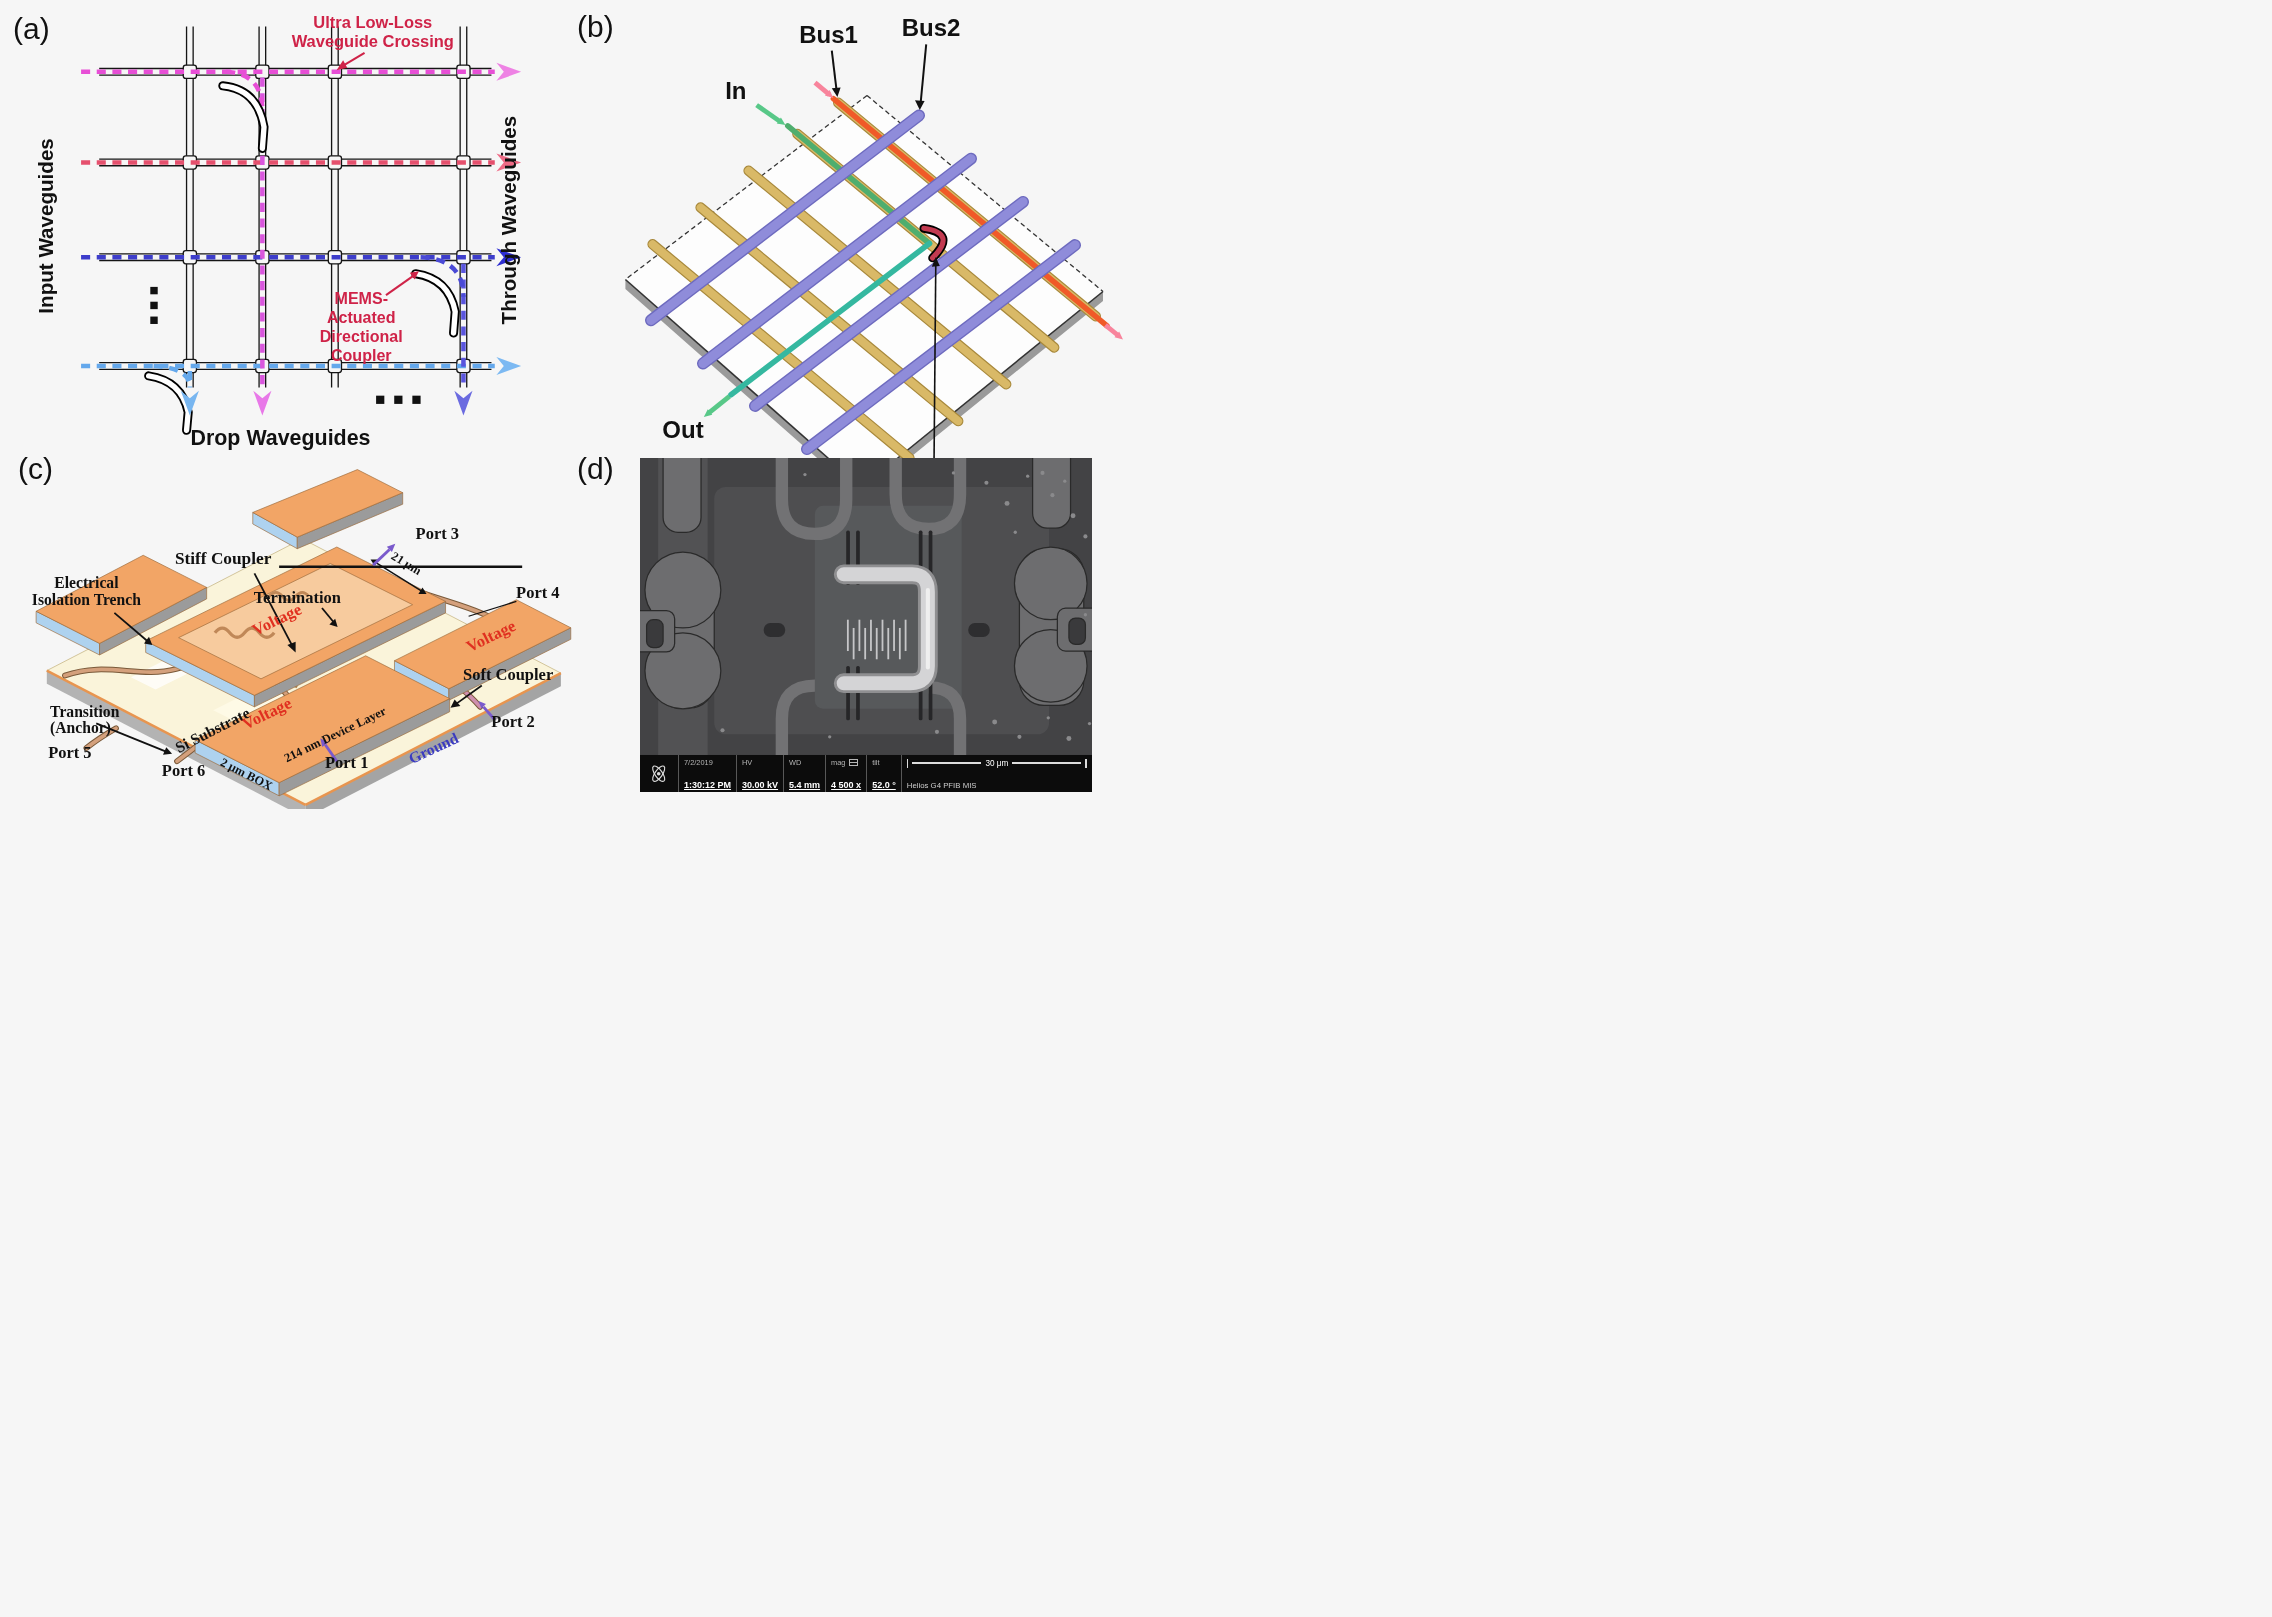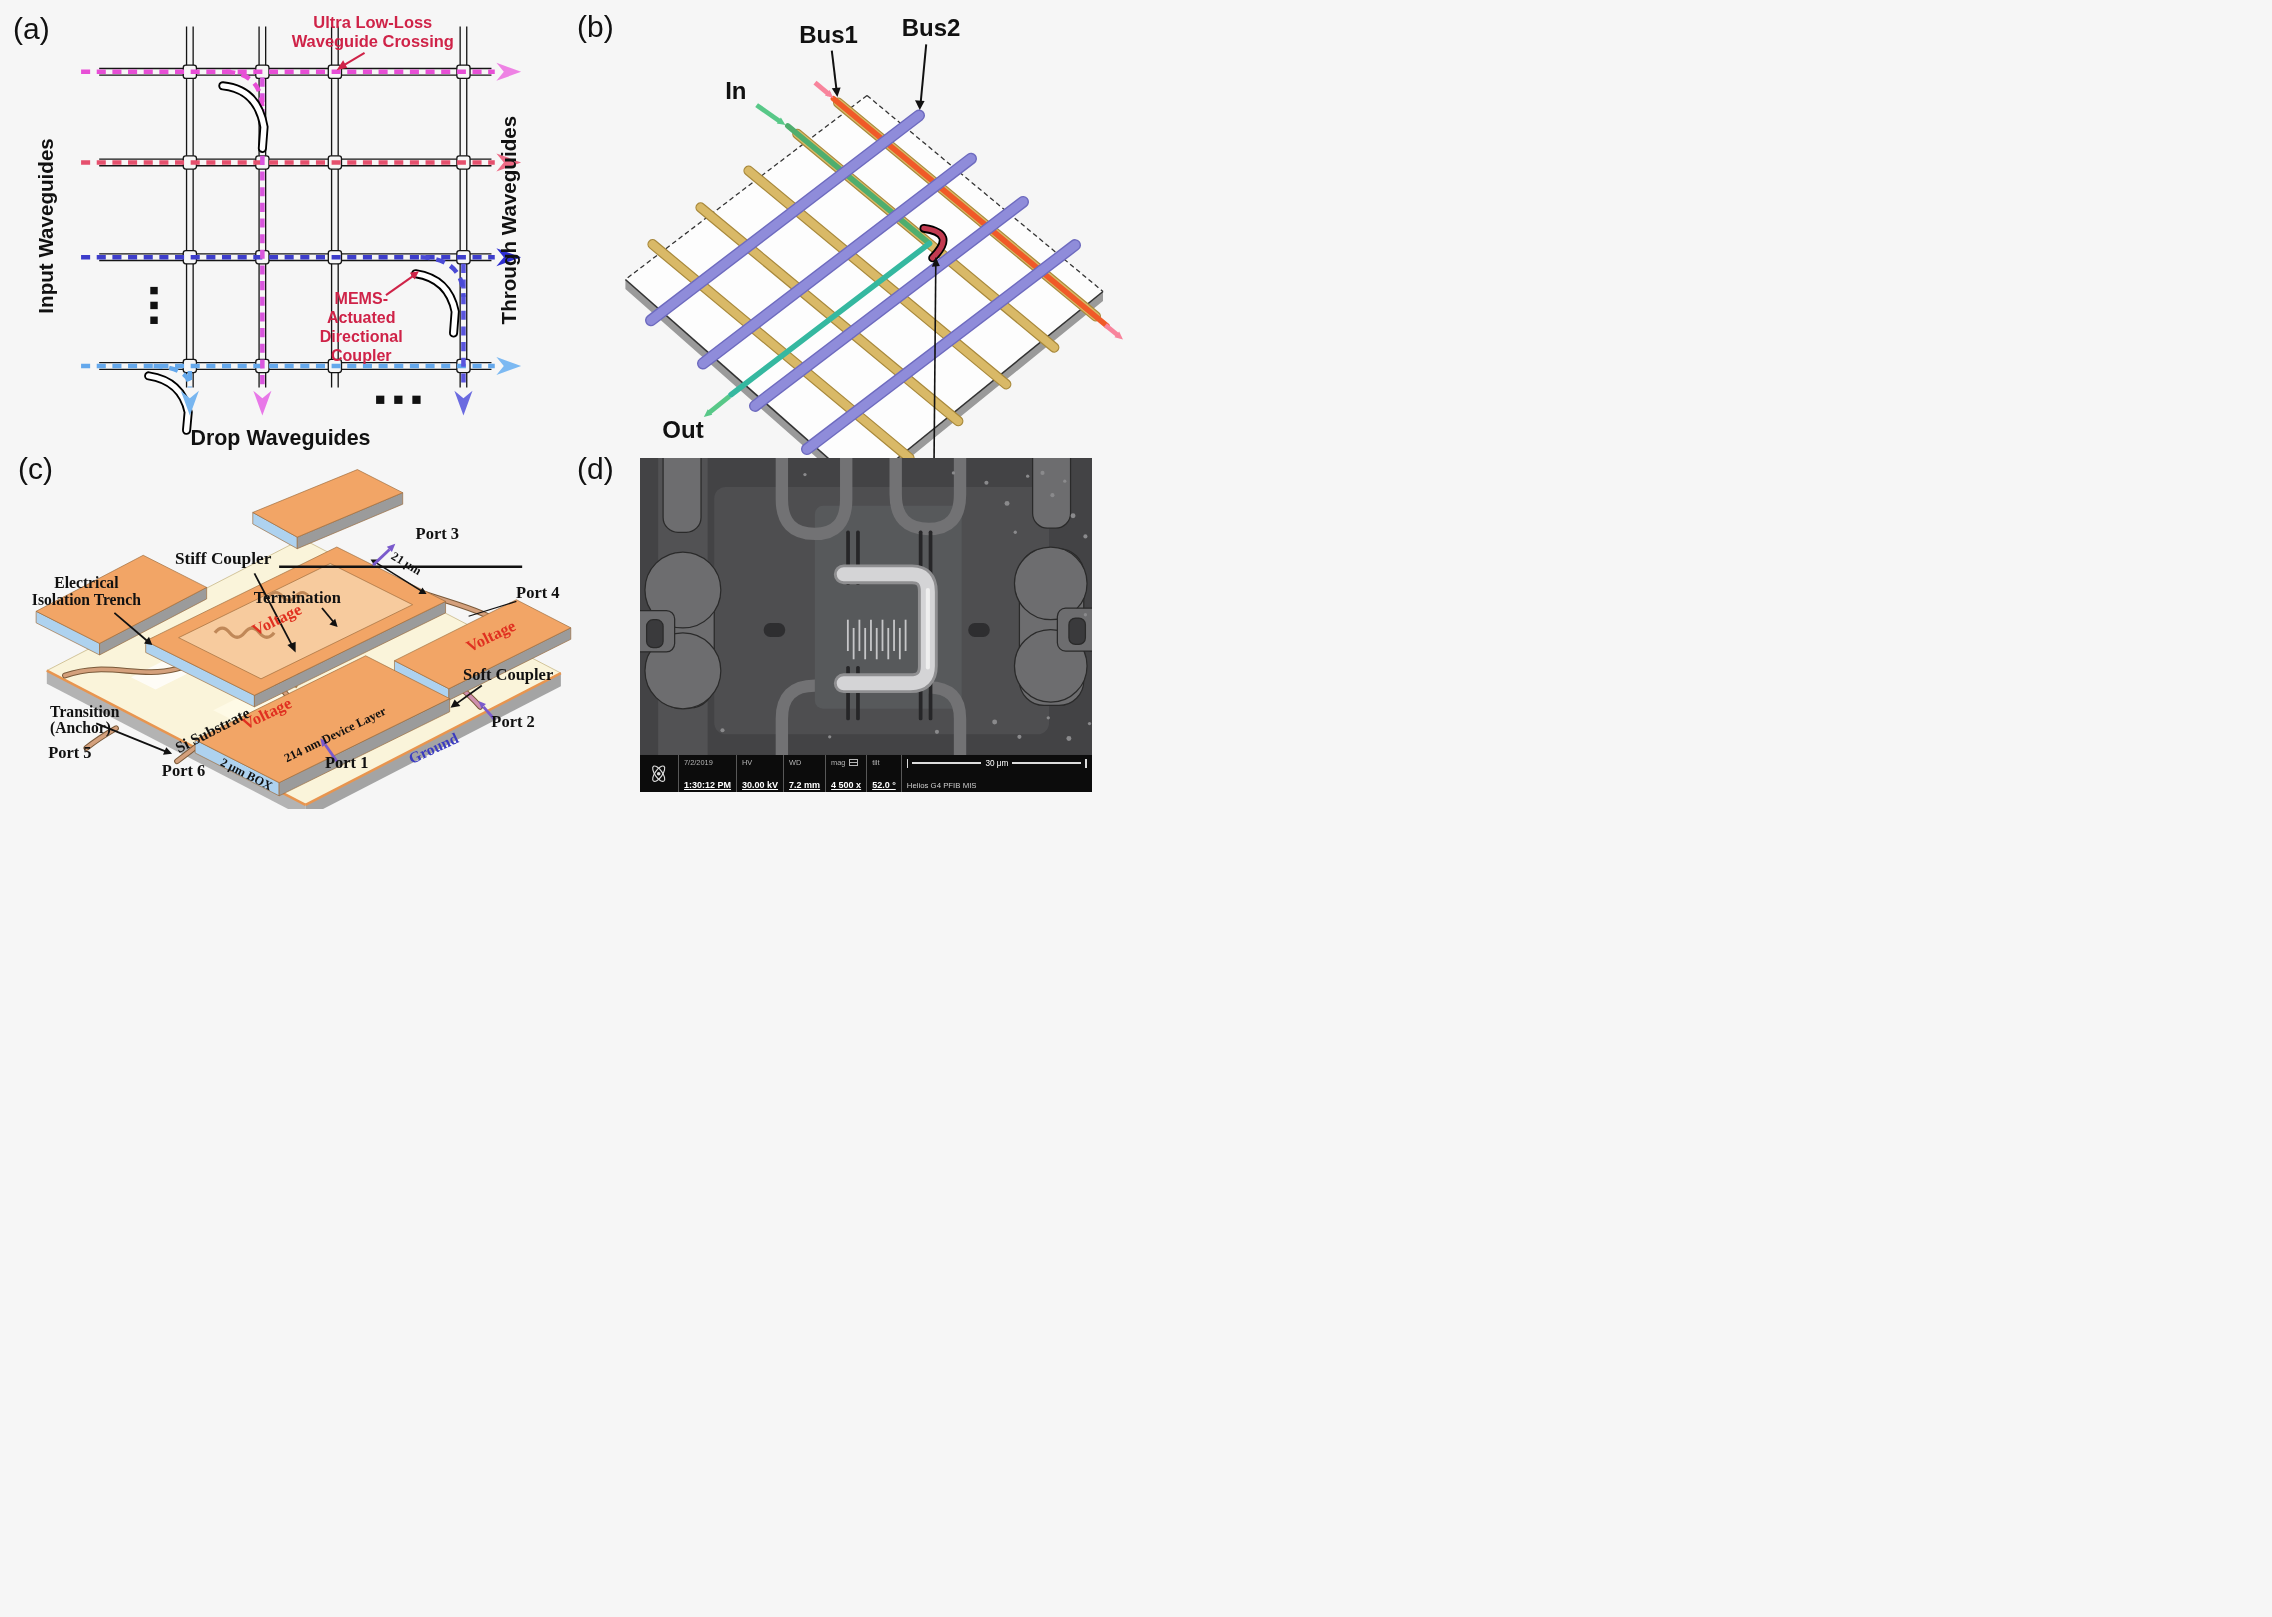--- a/index.html
+++ b/index.html
@@ -429,21 +429,21 @@
       <div class="cell">
         <div class="t">7/2/2019</div>
         <div class="b">1:30:12 PM</div>
       </div>
       <div class="cell">
         <div class="t">HV</div>
         <div class="b">30.00 kV</div>
       </div>
       <div class="cell">
         <div class="t">WD</div>
-        <div class="b">7.2 mm</div>
+        <div class="b">5.4 mm</div>
       </div>
       <div class="cell">
         <div class="t"><span>mag</span><span class="magsq"></span></div>
         <div class="b">4 500 x</div>
       </div>
       <div class="cell">
         <div class="t">tilt</div>
         <div class="b">52.0 °</div>
       </div>
       <div class="cell scale-cell">

